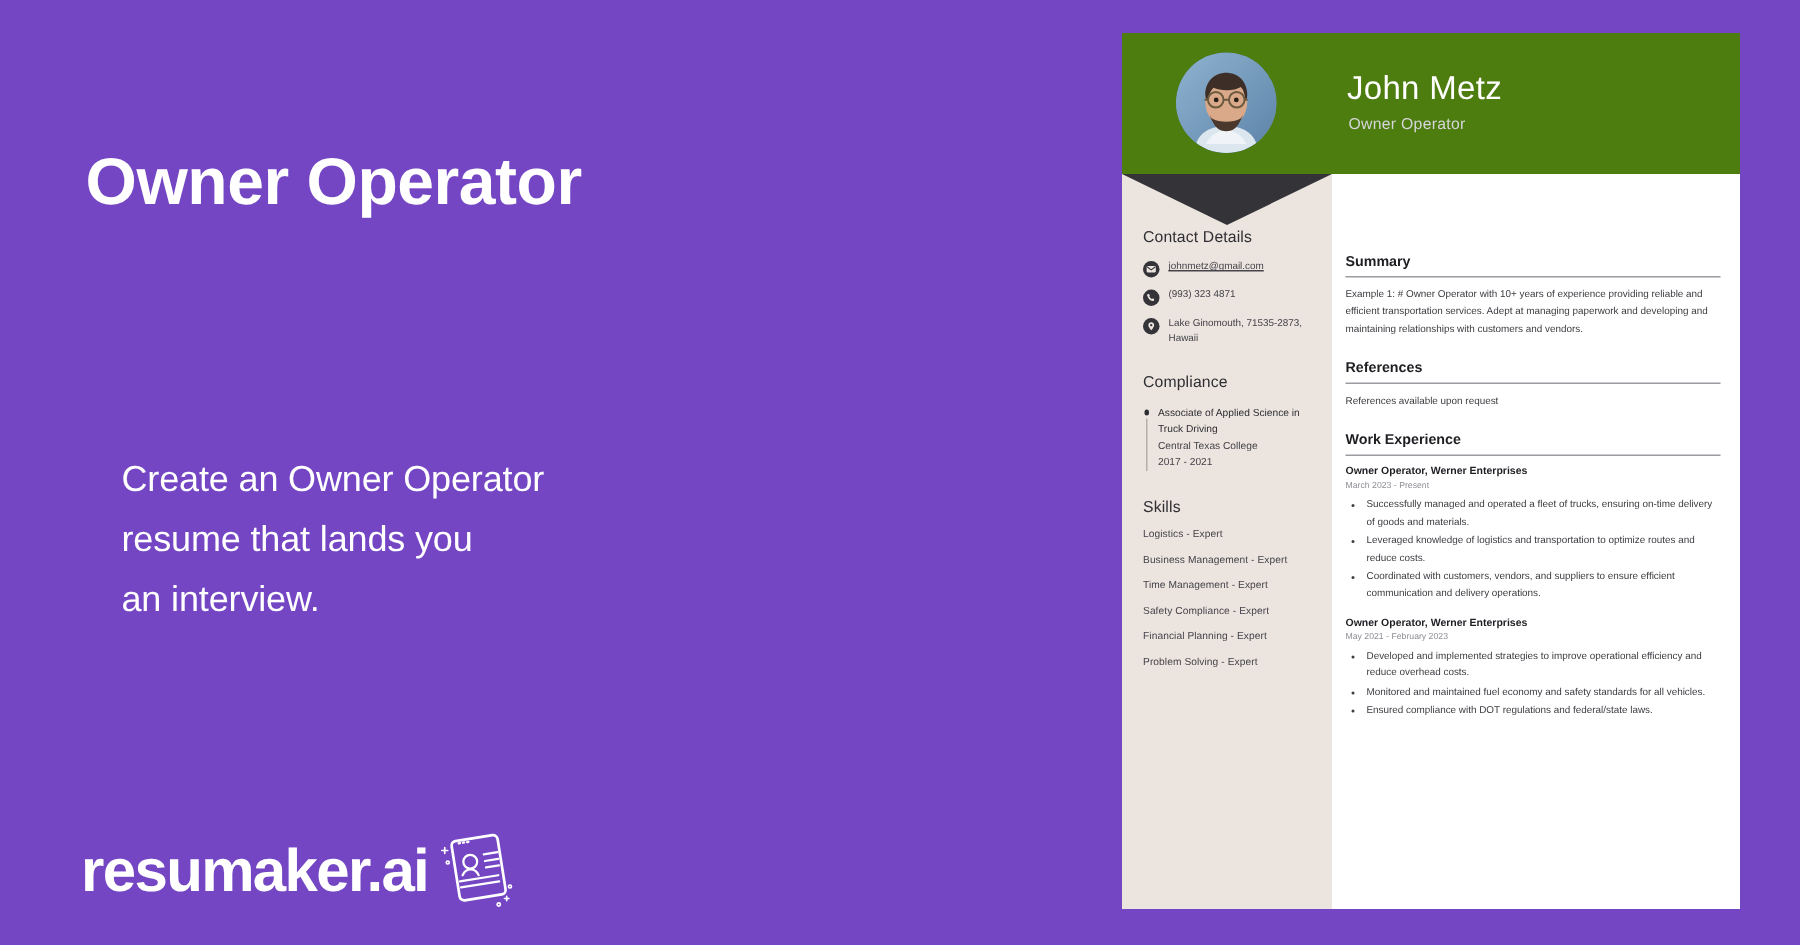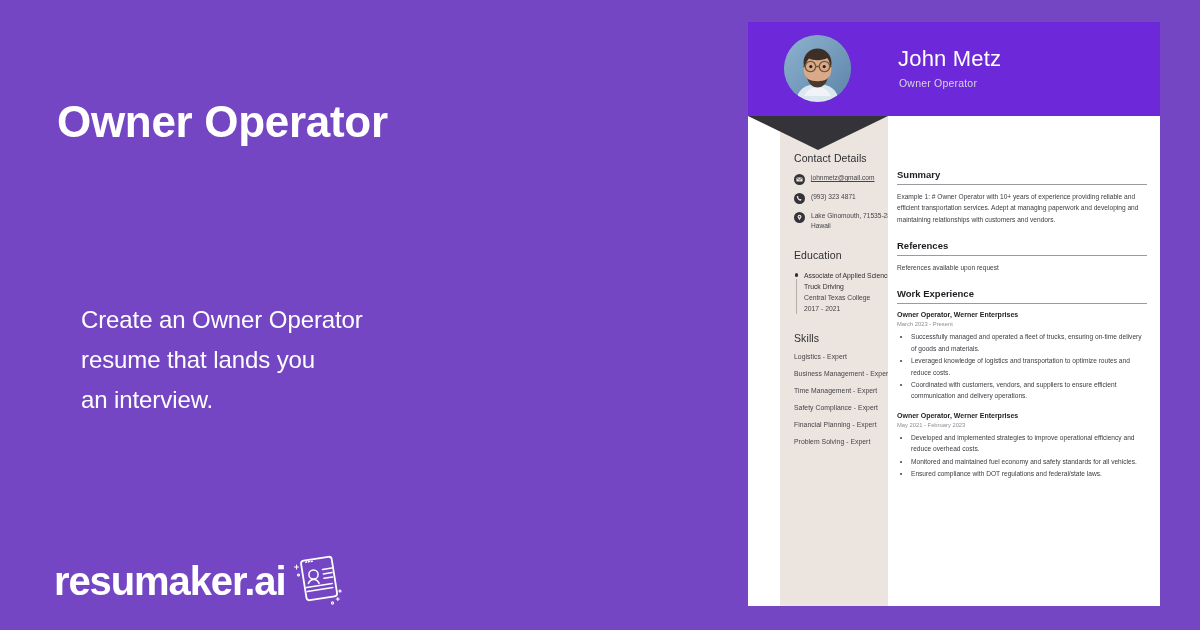--- a/index.html
+++ b/index.html
@@ -34,42 +34,42 @@
   }
   .logo-mark{display:block;}
 
   
   .resume{
     position:absolute;left:748px;top:22px;width:412px;height:584px;
     background:#ffffff;overflow:hidden;
   }
   .resume-header{
     position:absolute;left:0;top:0;width:412px;height:94px;
-    background:#6d28d9;z-index:2;
+    background:#4d7c0f;z-index:2;
   }
   .header-notch{
     position:absolute;left:0;top:94px;width:140px;height:34px;z-index:3;
   }
   .avatar{
     position:absolute;left:36px;top:13px;width:67px;height:67px;border-radius:50%;
     overflow:hidden;background:#6f93b8;
   }
   .avatar svg{display:block;}
   .hdr-name{
     position:absolute;left:150px;top:24px;color:#ffffff;
     font-size:22px;font-weight:normal;letter-spacing:0.2px;
   }
   .hdr-role{
     position:absolute;left:151px;top:55px;color:#d6d6da;
     font-size:10.5px;letter-spacing:0.2px;
   }
 
   .sidebar{
     position:absolute;left:0;top:94px;width:140px;height:490px;
-    background:#ECE4DF;padding:0;margin-left:32px;
+    background:#ECE4DF;padding:0;
   }
   .main{
     position:absolute;left:140px;top:94px;width:272px;height:490px;
     background:#ffffff;
   }
 
   
   .sb-inner{position:absolute;left:14px;top:36px;width:115px;}
   .sb-h{
     font-size:10.5px;color:#2e2e33;font-weight:normal;margin:0 0 9px 0;
@@ -222,21 +222,21 @@
             <svg width="7" height="7" viewBox="0 0 10 10">
                 <path d="M5 1.2c1.6 0 2.8 1.2 2.8 2.8C7.8 5.6 5 8.8 5 8.8S2.2 5.6 2.2 4C2.2 2.4 3.4 1.2 5 1.2z" fill="#ECE4DF"></path>
                 <circle cx="5" cy="4" r="1.1" fill="#333338"></circle>
               </svg>
           </span>
           <span class="c-txt">Lake Ginomouth, 71535-2873, Hawaii</span>
         </div>
       </div>
 
       <div class="sb-block">
-        <div class="sb-h">Education</div>
+        <div class="sb-h">Compliance</div>
         <div class="edu-item">
           <span class="edu-bullet">
             <span class="edu-dot"></span>
               <span class="edu-line"></span>
           </span>
           <span class="edu-body">
             <span class="edu-title">Associate of Applied Science in Truck Driving</span><br>
             <span>Central Texas College</span><br>
             <span>2017 - 2021</span>
           </span>

